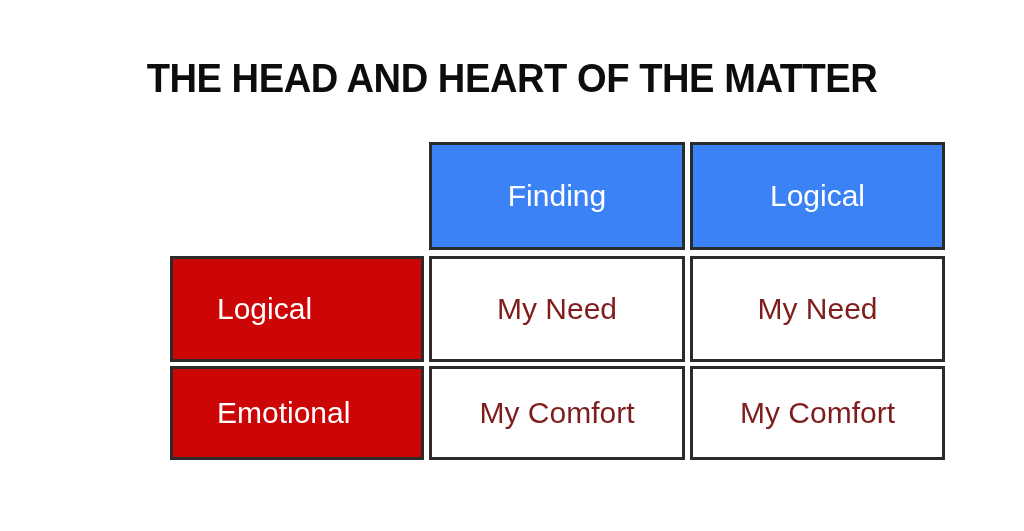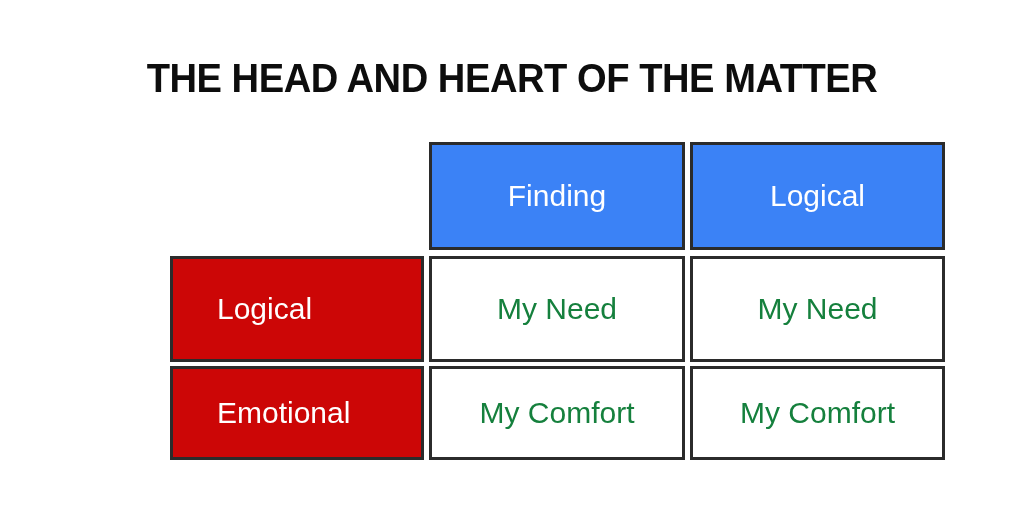--- a/index.html
+++ b/index.html
@@ -62,21 +62,21 @@
 
   .cell.rowlabel {
     background: #cc0606;
     color: #ffffff;
     justify-content: flex-start;
     padding-left: 44px;
   }
 
   .cell.body {
     background: #ffffff;
-    color: #15803d;
+    color: #7f1d1d;
     justify-content: center;
   }
 
   
   .col-label { left: 0px;   width: 254px; }
   .col-1     { left: 259px; width: 256px; }
   .col-2     { left: 520px; width: 255px; }
 
   
   .row-head { top: 0px;   height: 108px; }

